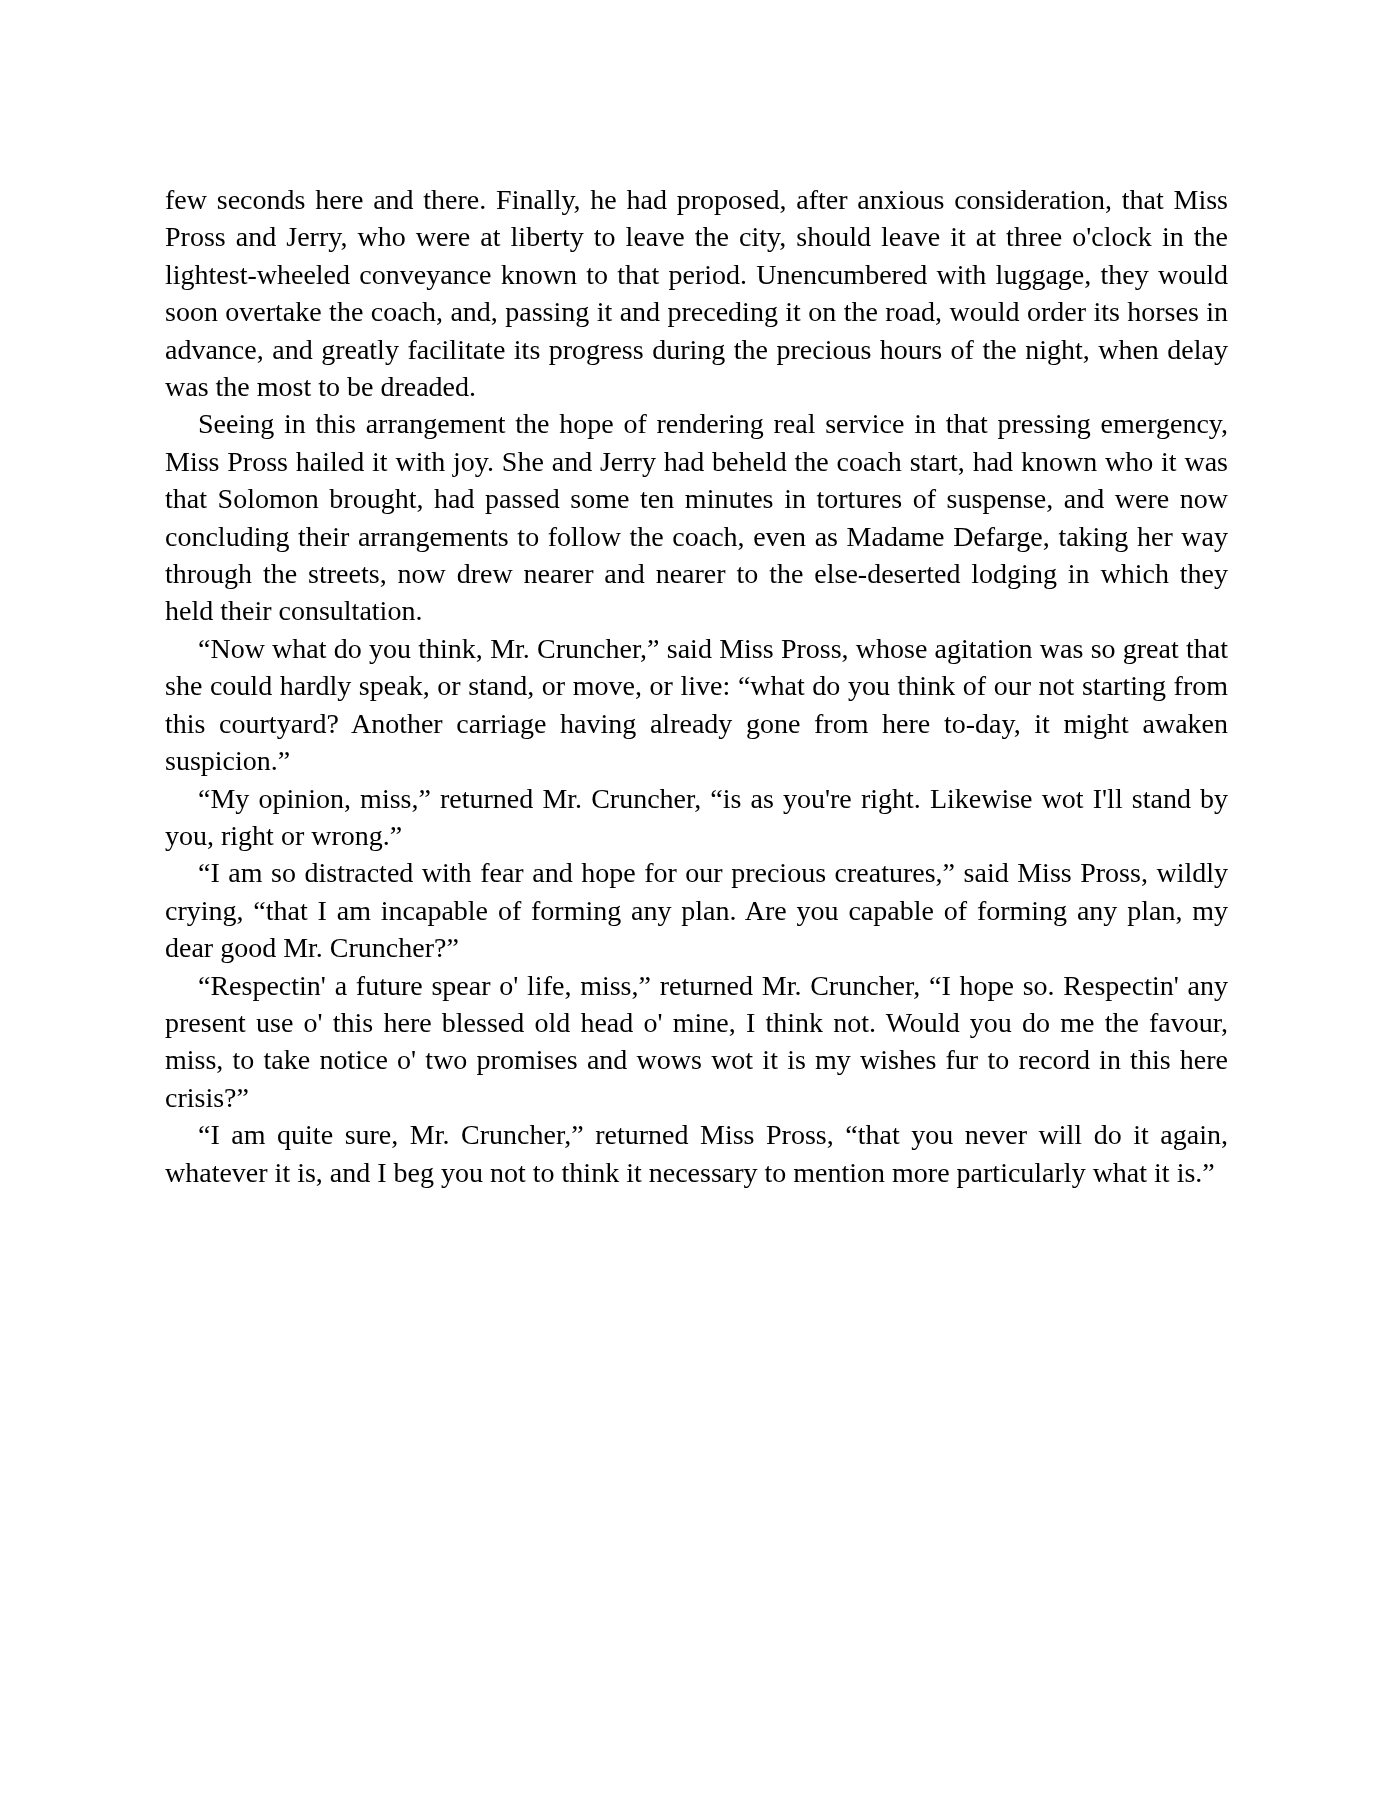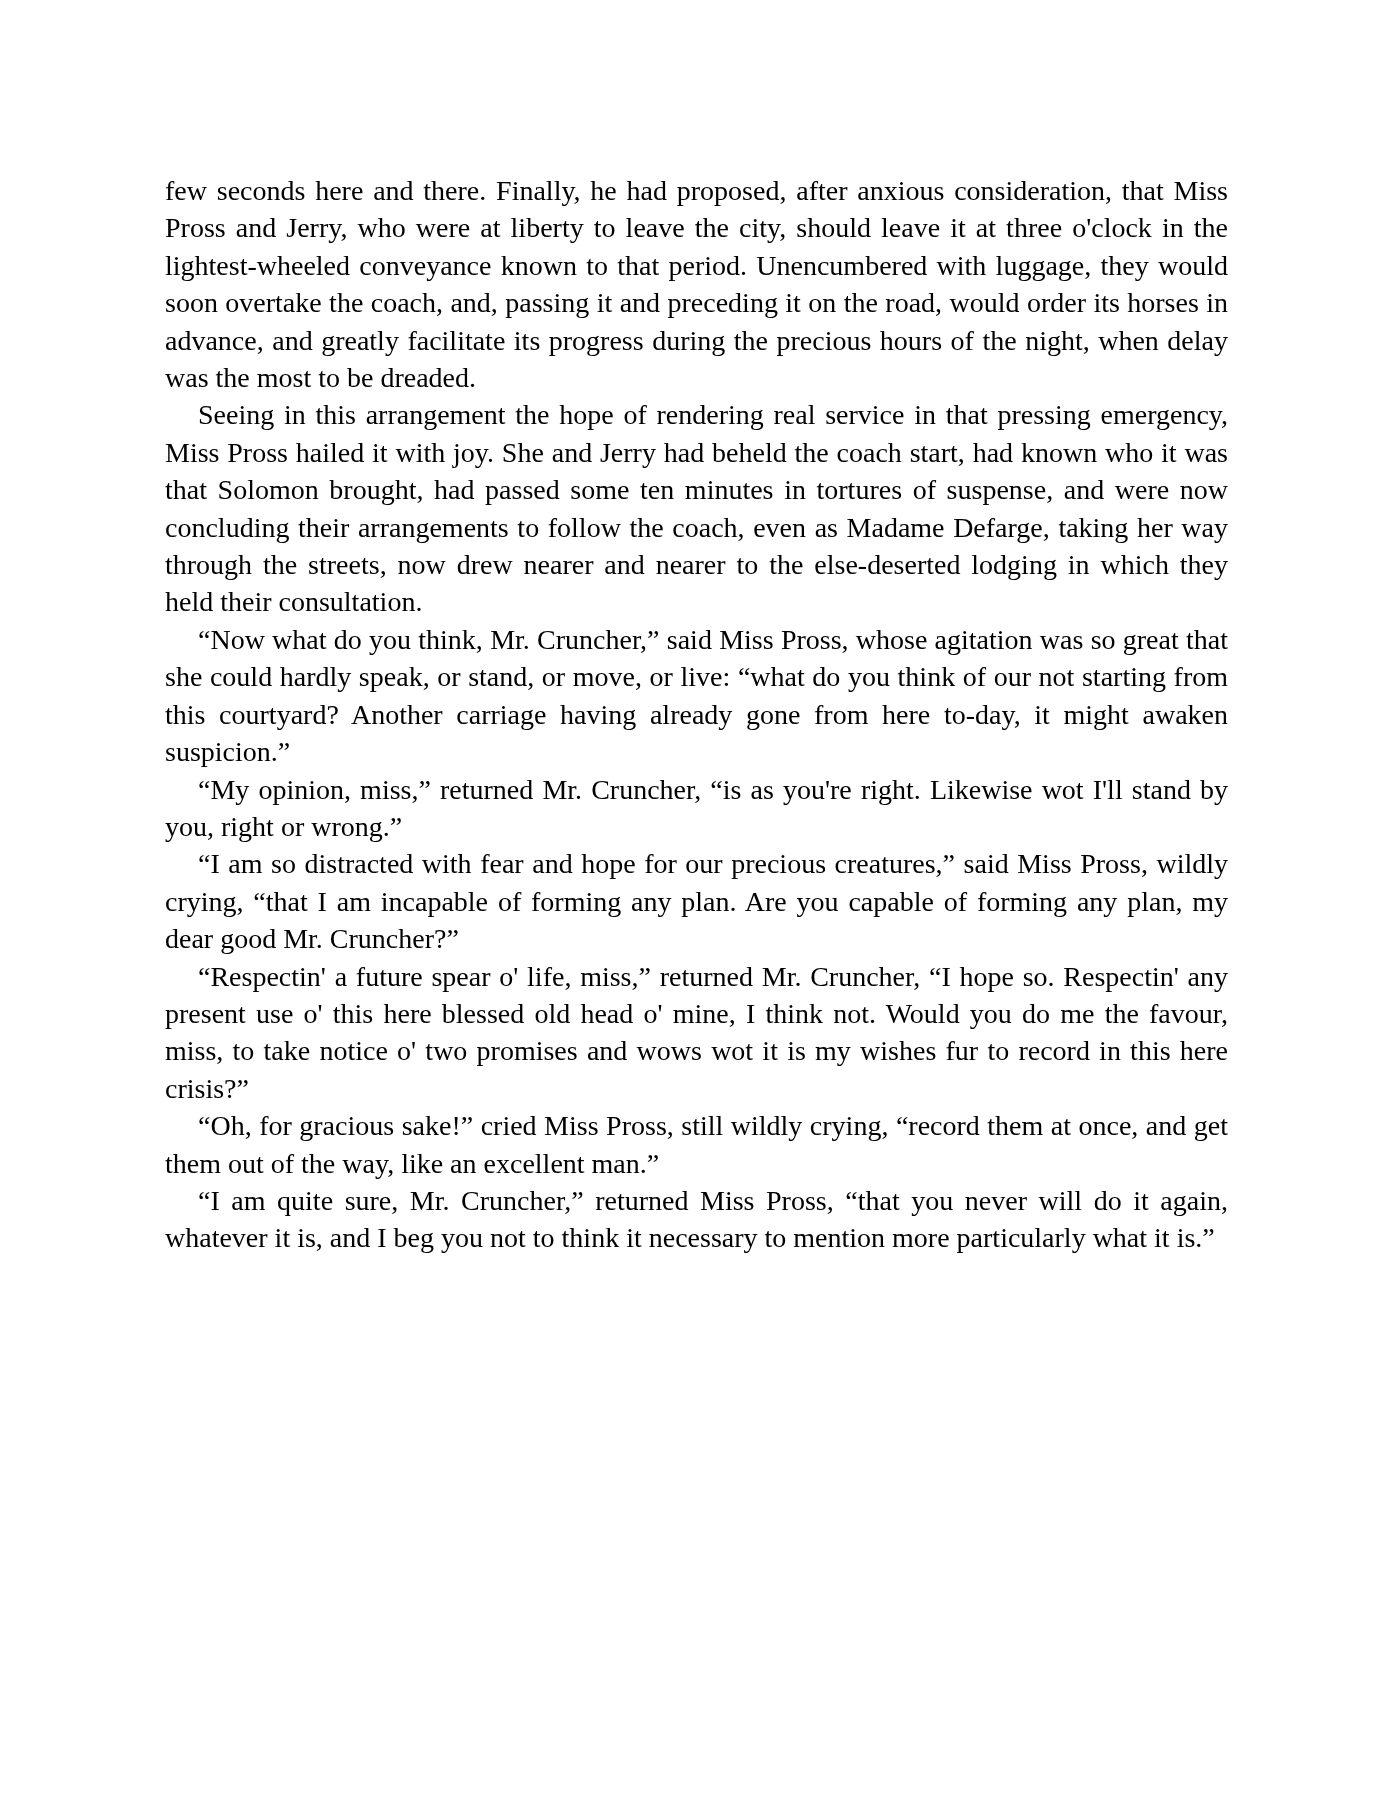--- a/index.html
+++ b/index.html
@@ -10,21 +10,21 @@
   .page {
     position: relative;
     width: 1391px;
     height: 1800px;
     background: #ffffff;
     overflow: hidden;
   }
   .text-block {
     position: absolute;
     left: 165px;
-    top: 172px;
+    top: 181px;
     width: 1063px;
     font-family: "Liberation Serif", serif;
     font-size: 28px;
     line-height: 37.4px;
     color: #000000;
     text-align: justify;
   }
   .text-block p {
     margin: 0;
     padding: 0;
@@ -44,16 +44,15 @@
 <body>
 
 <main class="page">
   <div class="text-block">
       <p><span>few seconds here and there. Finally, he had proposed, after anxious consideration, that Miss Pross and Jerry, who were at liberty to leave the city, should leave it at three o'clock in the lightest-wheeled conveyance known to that period. Unencumbered with luggage, they would soon overtake the coach, and, passing it and preceding it on the road, would order its horses in advance, and greatly facilitate its progress during the precious hours of the night, when delay was the most to be dreaded.</span></p>
       <p class="indent"><span>Seeing in this arrangement the hope of rendering real service in that pressing emergency, Miss Pross hailed it with joy. She and Jerry had beheld the coach start, had known who it was that Solomon brought, had passed some ten minutes in tortures of suspense, and were now concluding their arrangements to follow the coach, even as Madame Defarge, taking her way through the streets, now drew nearer and nearer to the else-deserted lodging in which they held their consultation.</span></p>
       <p class="indent"><span>“Now what do you think, Mr. Cruncher,” said Miss Pross, whose agitation was so great that she could hardly speak, or stand, or move, or live: “what do you think of our not starting from this courtyard? Another carriage having already gone from here to-day, it might awaken suspicion.”</span></p>
       <p class="indent"><span>“My opinion, miss,” returned Mr. Cruncher, “is as you're right. Likewise wot I'll stand by you, right or wrong.”</span></p>
       <p class="indent"><span>“I am so distracted with fear and hope for our precious creatures,” said Miss Pross, wildly crying, “that I am incapable of forming any plan. Are </span><span class="italic">you</span><span> capable of forming any plan, my dear good Mr. Cruncher?”</span></p>
       <p class="indent"><span>“Respectin' a future spear o' life, miss,” returned Mr. Cruncher, “I hope so. Respectin' any present use o' this here blessed old head o' mine, I think not. Would you do me the favour, miss, to take notice o' two promises and wows wot it is my wishes fur to record in this here crisis?”</span></p>
-      <p class="indent"><span>“Oh, for gracious sake!” cried Miss Pross, still wildly crying, “record them at once, and get them out of the way, like an excellent man.”</span></p>
       <p class="indent"><span>“I am quite sure, Mr. Cruncher,” returned Miss Pross, “that you never will do it again, whatever it is, and I beg you not to think it necessary to mention more particularly what it is.”</span></p>
     </div>
 </main>
 
 </body></html>

